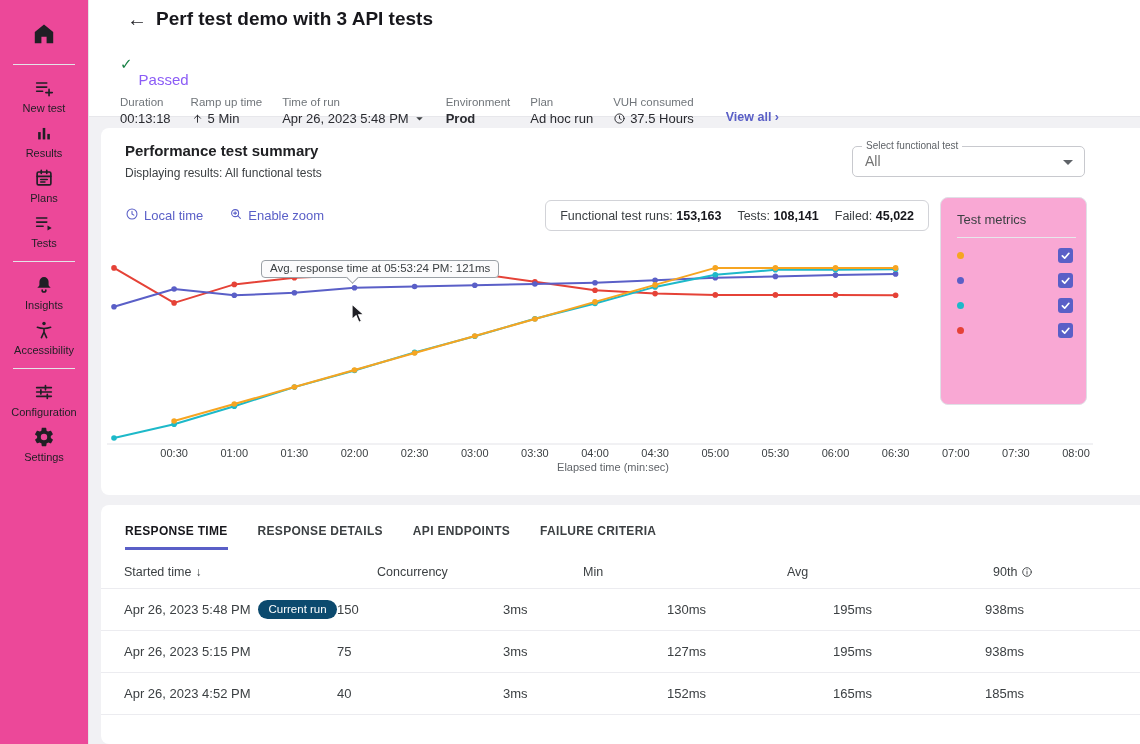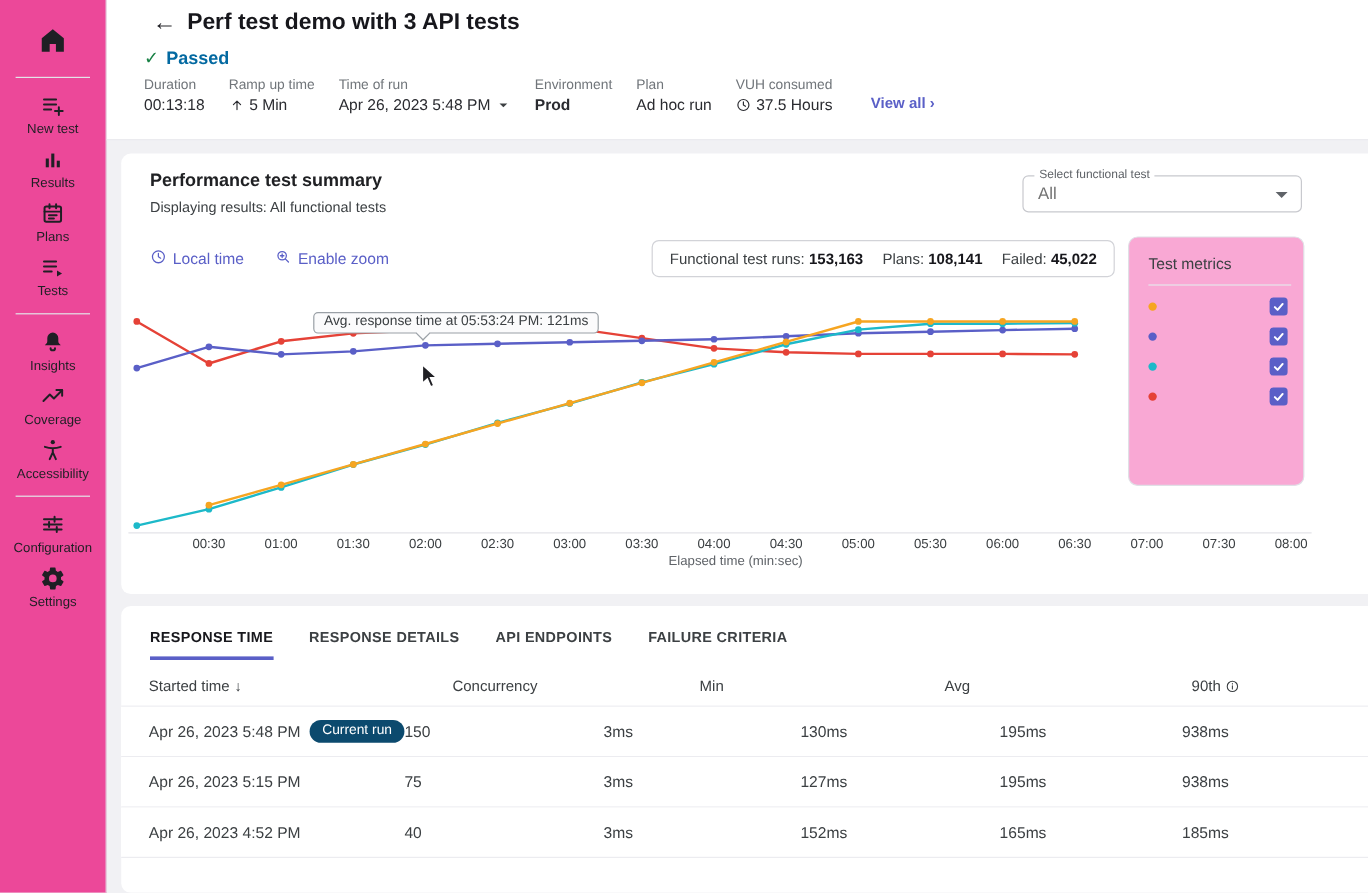--- a/index.html
+++ b/index.html
@@ -18,21 +18,21 @@
   .side-divider { height:1px; background:#e4e4e8; margin:8px 13px; }
 
   
   .main { flex:1; display:flex; flex-direction:column; min-width:0; }
   .topbar { background:#fff; border-bottom:1px solid #e7e7eb; height:117px; padding:8px 0 0 31px; flex:none; }
   .title-row { display:flex; align-items:center; gap:9px; margin-left:7px; }
   .back-arrow { font-size:20px; color:#1f1f24; cursor:pointer; line-height:1; }
   .page-title { font-size:19px; font-weight:bold; color:#17171c; }
   .status-row { display:flex; align-items:center; gap:6px; margin-top:9px; }
   .status-check { color:#178044; font-size:15px; font-weight:bold; }
-  .status-text { color:#0369a1; font-size:15px; font-weight:bold; }
+  .status-text { color:#8b5cf6; font-size:15px; font-weight:normal;margin-top:32px; }
   .meta-row { display:flex; align-items:flex-start; margin-top:8px; }
   .meta-item { margin-right:20px; }
   .meta-label { font-size:11.5px; color:#70757a; margin-bottom:3px; white-space:nowrap; }
   .meta-value { font-size:13px; color:#2a2b30; display:flex; align-items:center; gap:4px; white-space:nowrap; }
   .meta-value.bold { font-weight:bold; }
   .meta-value svg { width:13px; height:13px; }
   .view-all { font-size:12.5px; color:#5a5fc7; font-weight:bold; margin-left:12px; margin-top:14px;
     cursor:pointer; white-space:nowrap; }
 
   .content { flex:1; padding:11px 0 0 12px; display:flex; flex-direction:column; min-height:0; }
@@ -158,29 +158,20 @@
           <svg viewBox="0 0 24 24" fill="none" stroke="currentColor" stroke-width="1.8" stroke-linecap="round" stroke-linejoin="round" width="22" height="22">
             <path d="M12 3.4a5 5 0 0 0-5 5v3c0 .9-.35 1.7-1 2.3L4.7 15h14.6L18 13.7a3.2 3.2 0 0 1-1-2.3v-3a5 5 0 0 0-5-5z" fill="currentColor" stroke="none"></path>
             <path d="M10 17.6a2 2 0 0 0 4 0"></path>
           </svg>
         </span>
         <span class="side-label">Insights</span>
       </div>
       <div class="side-item">
         <span style="display:flex">
           <svg viewBox="0 0 24 24" fill="none" stroke="currentColor" stroke-width="1.8" stroke-linecap="round" stroke-linejoin="round" width="22" height="22">
-            <path d="M3.5 16.5 9.3 10.7 13 14.3 20.5 6.8"></path>
-            <path d="M15.3 6.5h5.2v5.2"></path>
-          </svg>
-        </span>
-        <span class="side-label">Coverage</span>
-      </div>
-      <div class="side-item">
-        <span style="display:flex">
-          <svg viewBox="0 0 24 24" fill="none" stroke="currentColor" stroke-width="1.8" stroke-linecap="round" stroke-linejoin="round" width="22" height="22">
             <circle cx="12" cy="4.9" r="1.9" fill="currentColor" stroke="none"></circle>
             <path d="M4.8 9.1c2.4.9 4.8 1.3 7.2 1.3s4.8-.4 7.2-1.3M12 10.4v3.8M12 14.2 9.2 20.3M12 14.2l2.8 6.1"></path>
           </svg>
         </span>
         <span class="side-label">Accessibility</span>
       </div>
       <div class="side-divider"></div>
       <div class="side-item">
         <span style="display:flex">
           <svg viewBox="0 0 24 24" fill="none" stroke="currentColor" stroke-width="1.8" stroke-linecap="round" stroke-linejoin="round" width="22" height="22">
@@ -289,21 +280,21 @@
           </span>
           <span class="ctl-link">
             <span id="icon-zoom"><svg viewBox="0 0 24 24" fill="none" stroke="currentColor" stroke-width="1.8" stroke-linecap="round" stroke-linejoin="round" width="14" height="14">
                   <circle cx="10.5" cy="10.5" r="6"></circle>
                   <path d="M15 15l4.5 4.5M10.5 8v5M8 10.5h5"></path>
                 </svg></span>
             <span>Enable zoom</span>
           </span>
           <div class="stats-box">
             <span class="stat"><span>Functional test runs:</span> <b>153,163</b></span>
-            <span class="stat"><span>Plans:</span> <b>108,141</b></span>
+            <span class="stat"><span>Tests:</span> <b>108,141</b></span>
             <span class="stat"><span>Failed:</span> <b>45,022</b></span>
           </div>
         </div>
 
         <aside class="metrics-panel">
           <div class="metrics-title">Test metrics</div>
           <div class="metrics-divider"></div>
           <div id="metrics-list">
               <div class="metric">
                 <div class="metric-top">

